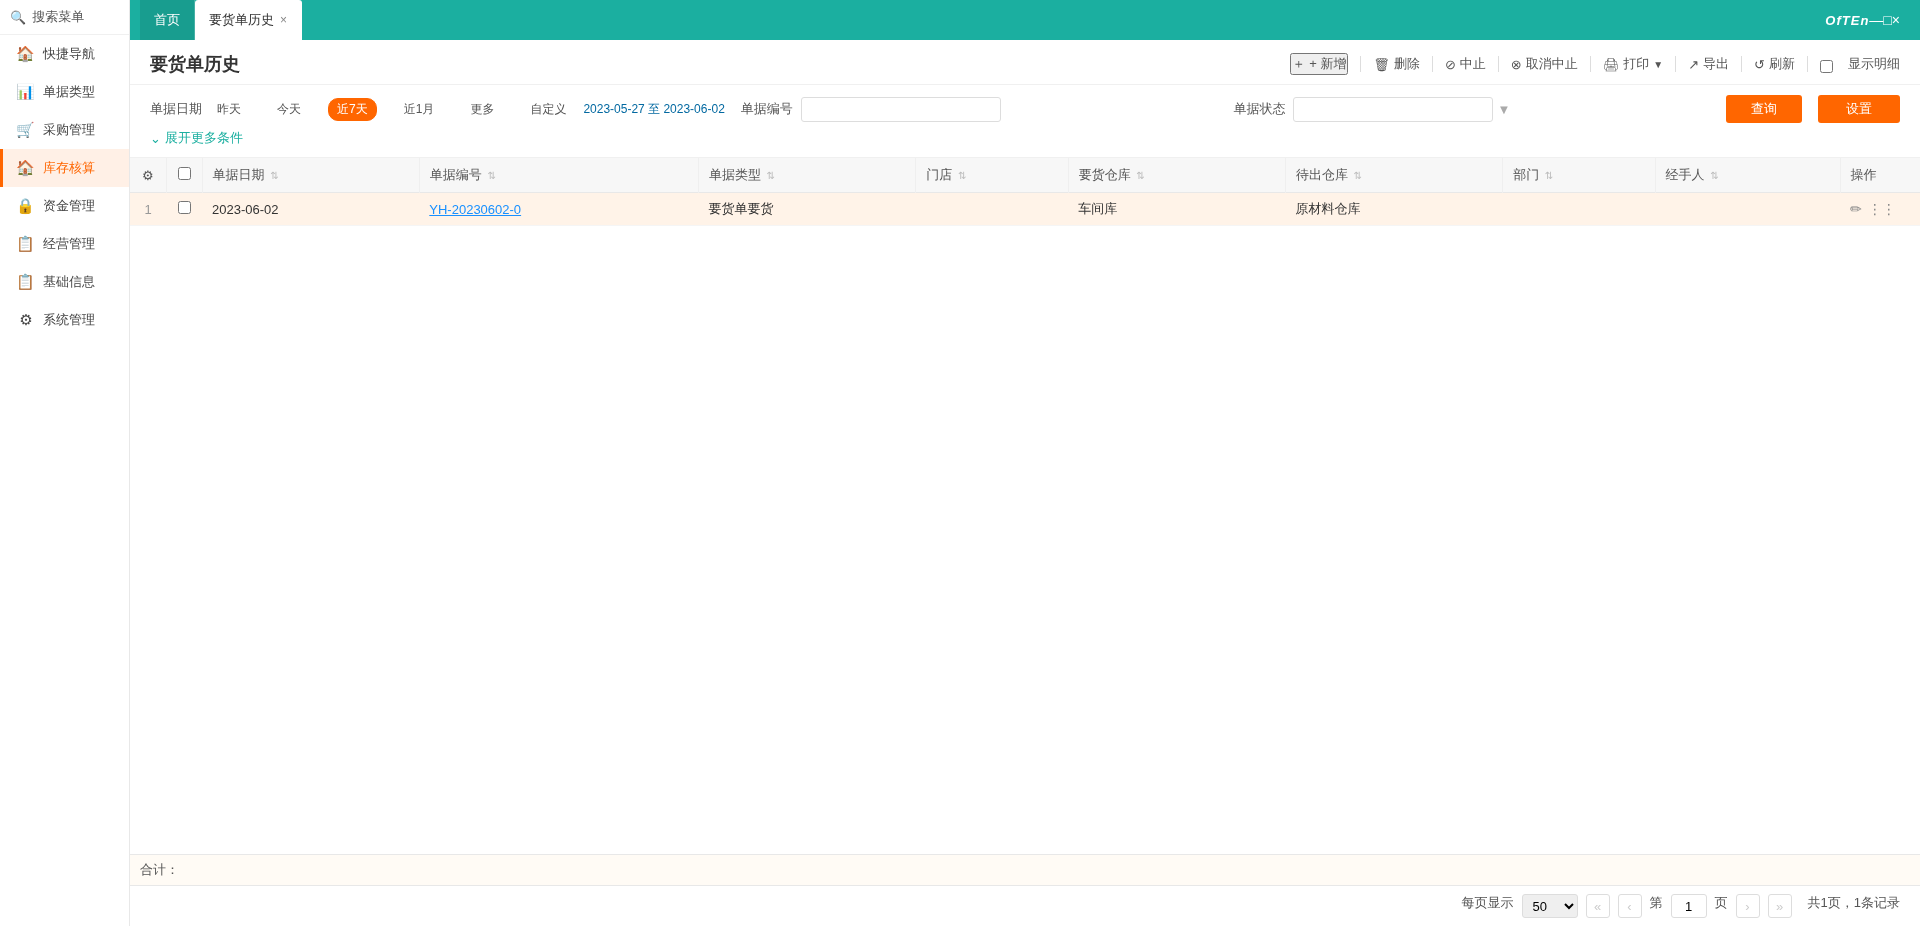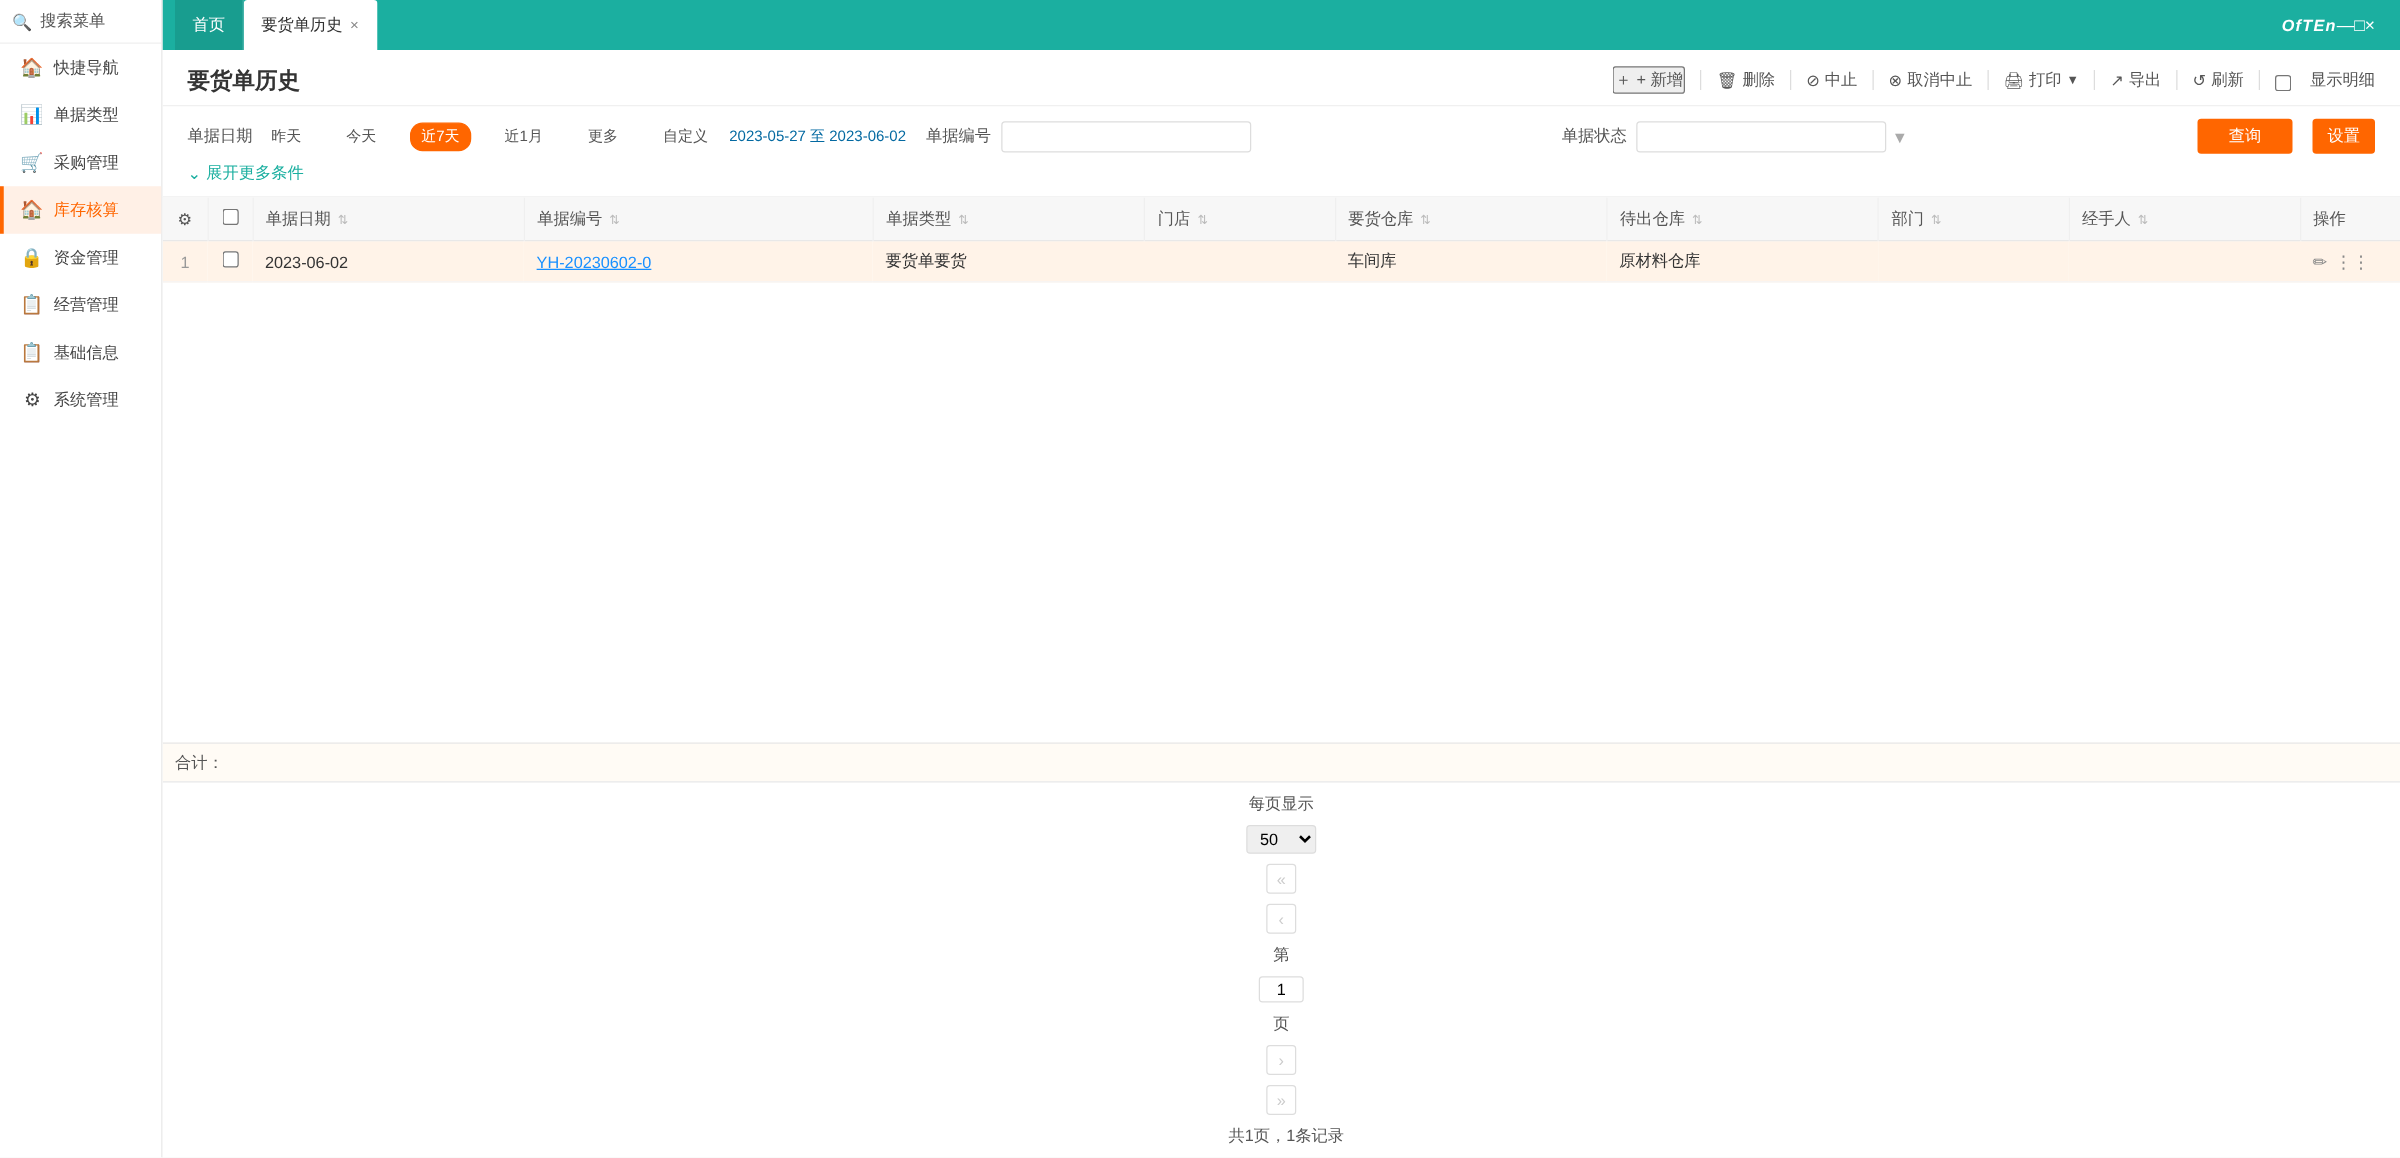--- a/index.html
+++ b/index.html
@@ -234,28 +234,26 @@
       gap: 10px;
       color: #555;
       font-size: 13px;
     }
 
     
     .pagination-bar {
       border-top: 1px solid #e8e8e8;
       padding: 8px 20px;
       display: flex;
-      align-items: center;
       gap: 8px;
       flex-shrink: 0;
       background: #fff;
       justify-content: flex-end;
       font-size: 13px;
       color: #555;
-      flex-direction: column;
     }
     .page-size-label { white-space: nowrap; }
     .page-size-select {
       border: 1px solid #ddd;
       border-radius: 3px;
       padding: 2px 6px;
       font-size: 13px;
       outline: none;
     }
     .pag-btn {
@@ -418,21 +416,21 @@
           <span class="filter-label">单据状态</span>
           <div style="flex:1;display:flex;align-items:center;gap:4px;">
             <input class="filter-input" type="text" style="width: 200px;">
             <span style="color:#aaa;cursor:pointer;">▼</span>
           </div>
         </div>
 
         <button class="toolbar-btn primary">
           <span>查询</span>
         </button>
-        <button class="toolbar-btn" style="background:#ff6600;color:#fff;padding:5px 12px;border-radius:3px;border:none;text-align:right;">
+        <button class="toolbar-btn" style="background:#ff6600;color:#fff;padding:5px 28px;border-radius:3px;border:none;text-align:right;">
           <span>设置</span>
         </button>
       </div>
 
       <div class="expand-more">
         <span>⌄</span>
         <span>展开更多条件</span>
       </div>
     </div>
 

